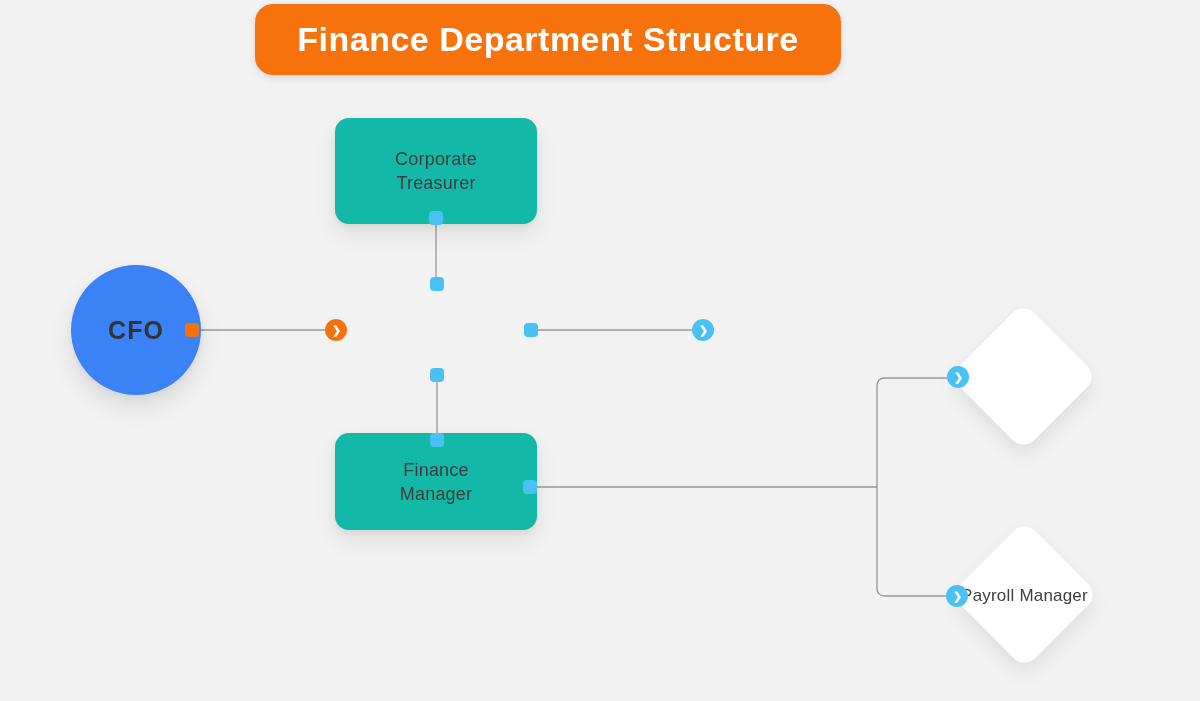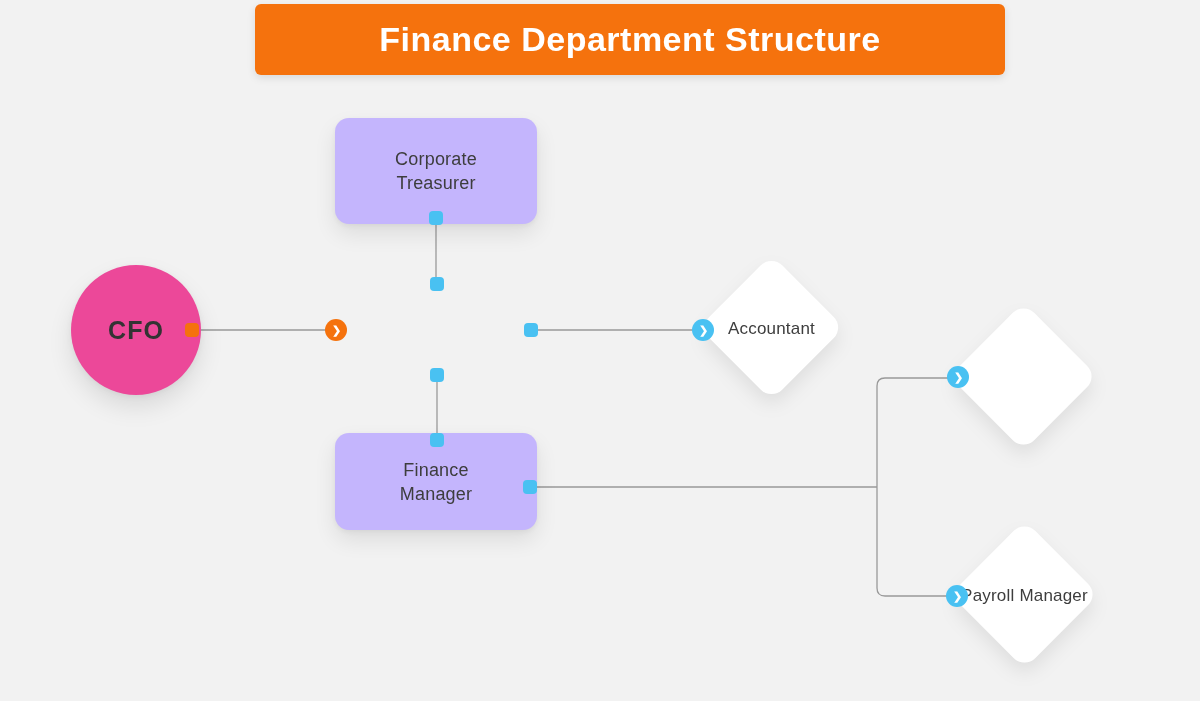--- a/index.html
+++ b/index.html
@@ -3,44 +3,44 @@
 <meta charset="utf-8">
 <style>
   html,body{margin:0;padding:0;background:#e9e9e9;}
   .canvas{
     position:relative;width:1200px;height:701px;background:#F2F2F2;
     overflow:hidden;font-family:"Liberation Sans",sans-serif;
     border-bottom:1px solid #e0e0e0;
   }
   
   .banner{
-    position:absolute;left:255px;top:4px;width:750px;height:71px;
-    background:#F5720D;border-radius:6px;
+    position:absolute;left:255px;top:4px;width:586px;height:71px;
+    background:#F5720D;border-radius:18px;
     display:flex;align-items:center;justify-content:center;
     box-shadow:0 3px 8px rgba(0,0,0,0.10);
   }
   .banner h1{
     margin:0;color:#ffffff;font-size:34px;font-weight:700;letter-spacing:.5px;
   }
   
   svg.wires{position:absolute;left:0;top:0;width:1200px;height:701px;}
   svg.wires path{fill:none;stroke:#999999;stroke-width:1.3;}
   
   .rect-node{
-    position:absolute;width:202px;height:106px;background:#c4b5fd;border-radius:14px;
+    position:absolute;width:202px;height:106px;background:#14b8a6;border-radius:14px;
     box-shadow:0 10px 22px rgba(0,0,0,0.09), 0 2px 5px rgba(0,0,0,0.05);
     display:flex;align-items:center;justify-content:center;
   }
   .rect-node .label, .circle-node .label, .diamond-node .label{
     width:140px;text-align:center;font-size:18px;line-height:24px;
     font-weight:500;color:#3d3d3d;letter-spacing:.2px;
   }
   .circle-node{
     position:absolute;left:71px;top:265px;width:130px;height:130px;border-radius:50%;
-    background:#ec4899;display:flex;align-items:center;justify-content:center;
+    background:#3b82f6;display:flex;align-items:center;justify-content:center;
     box-shadow:0 12px 24px rgba(0,0,0,0.10), 0 2px 6px rgba(0,0,0,0.05);
   }
   .circle-node .label{font-size:25px;font-weight:700;color:#333333;letter-spacing:1px;}
   .diamond-node{position:absolute;filter:drop-shadow(0 9px 9px rgba(0,0,0,0.08));}
   .diamond-node .shape{
     position:absolute;inset:0;background:#ffffff;border-radius:15px;transform:rotate(45deg);
   }
   .diamond-node .label{
     position:absolute;left:50%;top:50%;transform:translate(-50%,-50%);
     font-size:17px;line-height:23px;width:130px;
@@ -81,24 +81,20 @@
 
   <div class="rect-node" style="left:335px;top:118px;">
     <div class="label">Corporate Treasurer</div>
   </div>
 
 
   <div class="rect-node" style="left:335px;top:433px;height:97px;">
     <div class="label">Finance Manager</div>
   </div>
 
-  <div class="diamond-node" style="left:720px;top:276px;width:103px;height:103px;">
-    <div class="shape"></div>
-    <div class="label">Accountant</div>
-  </div>
 
   <div class="diamond-node" style="left:971px;top:324px;width:105px;height:105px;">
     <div class="shape"></div>
   </div>
 
   <div class="diamond-node" style="left:972px;top:542px;width:105px;height:105px;">
     <div class="shape"></div>
     <div class="label">Payroll Manager</div>
   </div>
 

